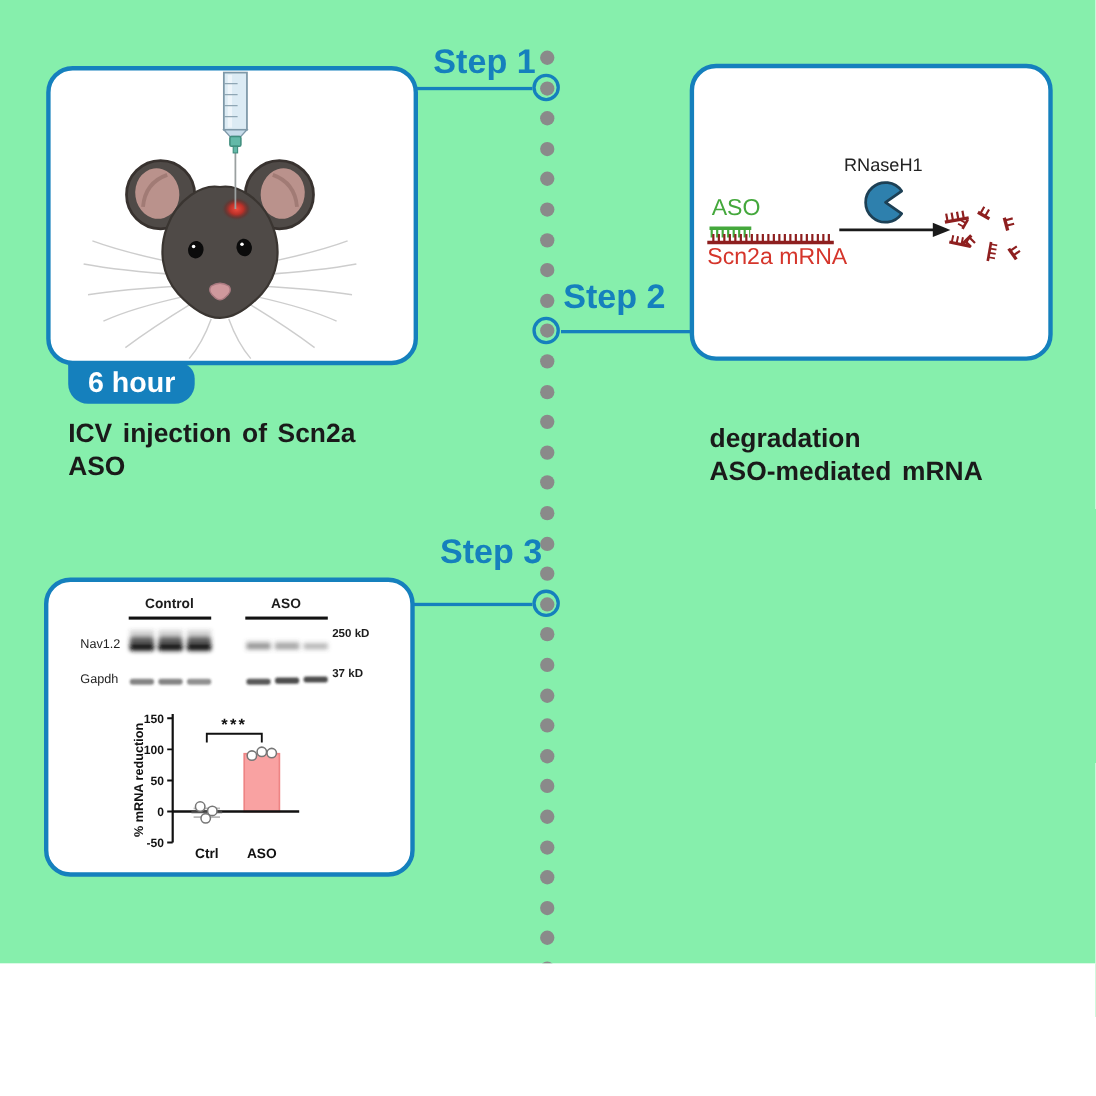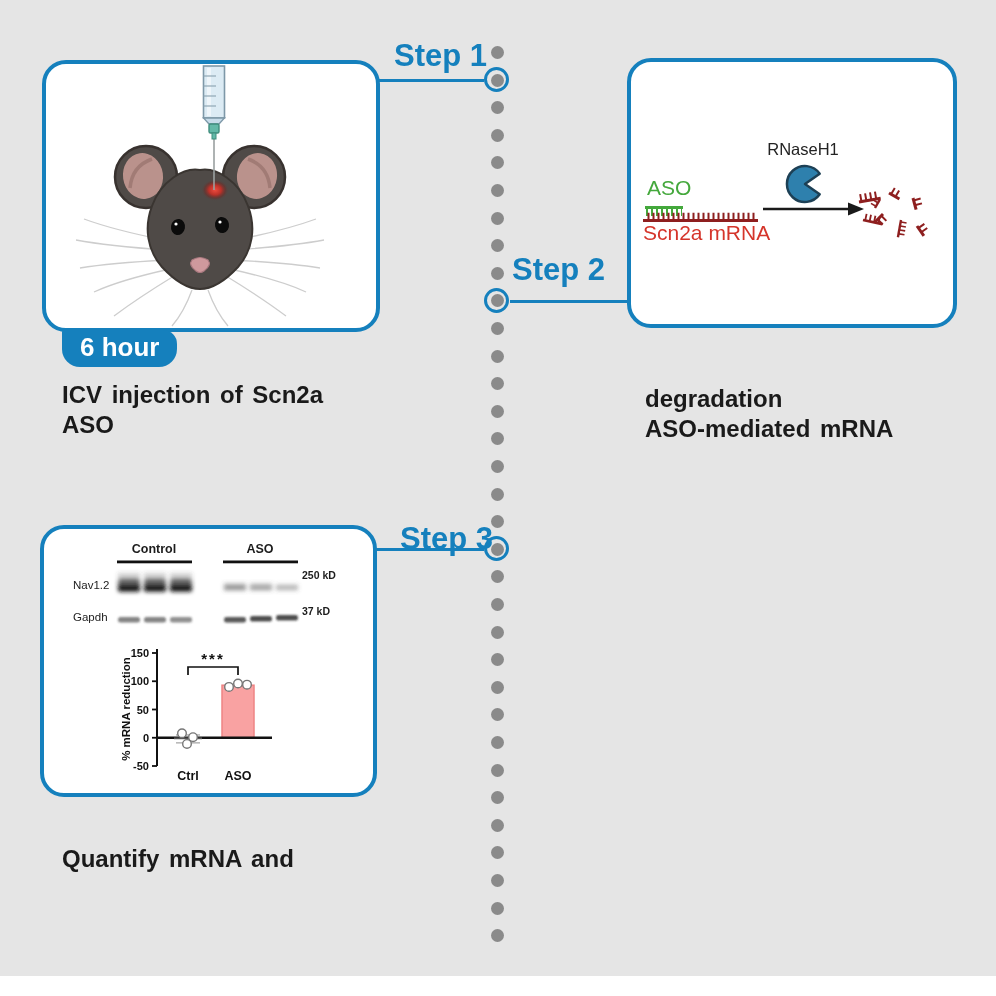--- a/index.html
+++ b/index.html
@@ -1,20 +1,20 @@
 <!DOCTYPE html>
 <html style="--accent: #1580bd; --dot: #8a8a8a; --ink: #1a1a1a; --green: #44a83c; --red: #d5352b; --dark-red: #8e1f1f; --pacman: #2e80ad; --pacman-edge: #1d4055; --bar-fill: #f9a2a2; --bar-stroke: #ee8484;"><head>
 <meta charset="utf-8">
 <style>
   :root{
     --accent:#1580bd; --dot:#8a8a8a; --ink:#1a1a1a; --green:#44a83c; --red:#d5352b;
     --dark-red:#8e1f1f; --pacman:#2e80ad; --pacman-edge:#1d4055; --bar-fill:#f9a2a2; --bar-stroke:#ee8484;
   }
   html,body{margin:0;padding:0;background:#fff}
-  .canvas{position:relative;width:996px;height:976px;background:#e5e5e5;overflow:hidden;
+  .canvas{position:relative;width:996px;height:876px;background:#86efac;overflow:hidden;
           font-family:"Liberation Sans",sans-serif}
   .panel{position:absolute;border:4px solid var(--accent);border-radius:24px;background:#fff;box-sizing:border-box}
   #panel1{left:42px;top:60px;width:338px;height:272px}
   #panel2{left:627px;top:58px;width:330px;height:270px}
   #panel3{left:40px;top:525px;width:337px;height:272px}
   .panel svg{position:absolute}
   #mouse-svg{left:0;top:0}
   #aso-svg{left:0;top:0}
   #blot-svg{left:8px;top:10px}
   #chart-svg{left:55px;top:116px}
@@ -23,21 +23,21 @@
   #badge1{left:62px;top:330px}
   #badge2{left:640px;top:326px}
   #badge3{left:60px;top:794px}
   .caption{position:absolute;color:var(--ink);font-size:24px;font-weight:bold;line-height:30px;word-spacing:3px}
   #caption1{left:62px;top:380px}
   #caption2{left:645px;top:384px}
   #caption3{left:62px;top:844px}
   .step-label{position:absolute;color:var(--accent);font-size:31px;font-weight:bold;white-space:nowrap}
   #slabel1{right:509px;top:38px}
   #slabel2{left:512px;top:252px}
-  #slabel3{right:503px;top:521px}
+  #slabel3{right:503px;top:484px}
   .connector{position:absolute;height:3.5px;background:var(--accent);z-index:1}
   #conn1{left:378px;top:78.5px;width:106px}
   #conn2{left:510px;top:299.5px;width:118px}
   #conn3{left:374px;top:547.5px;width:110px}
   .tdot{position:absolute;left:490.5px;width:13px;height:13px;border-radius:50%;background:var(--dot)}
   .tring{position:absolute;left:484px;width:19px;height:19px;border:3.5px solid var(--accent);
          border-radius:50%;background:transparent;z-index:2}
   
   .t-enzyme{font:500 16.5px "Liberation Sans",sans-serif;fill:#232323}
   .t-aso{font:500 21px "Liberation Sans",sans-serif;fill:var(--green)}
@@ -294,16 +294,15 @@
         <circle cx="139" cy="38.510000000000005" r="4.3" fill="#fff" stroke="#777" stroke-width="1.4"></circle>
         <circle cx="148" cy="39.64" r="4.3" fill="#fff" stroke="#777" stroke-width="1.4"></circle>
         <path d="M89,30 V22 H139 V30" fill="none" stroke="#111" stroke-width="1.7"></path>
         <text x="114" y="19" text-anchor="middle" class="cstars">***</text>
         <text x="89" y="135" text-anchor="middle" class="ccat">Ctrl</text>
         <text x="139" y="135" text-anchor="middle" class="ccat">ASO</text>
         <text x="31" y="64" text-anchor="middle" class="cylab" transform="rotate(-90 31 64)">% mRNA reduction</text>
       </svg>
   </div>
   <div class="caption" id="caption3">
-    <div>Quantify mRNA and</div>
   </div>
 
 </div>
 
 </body></html>

